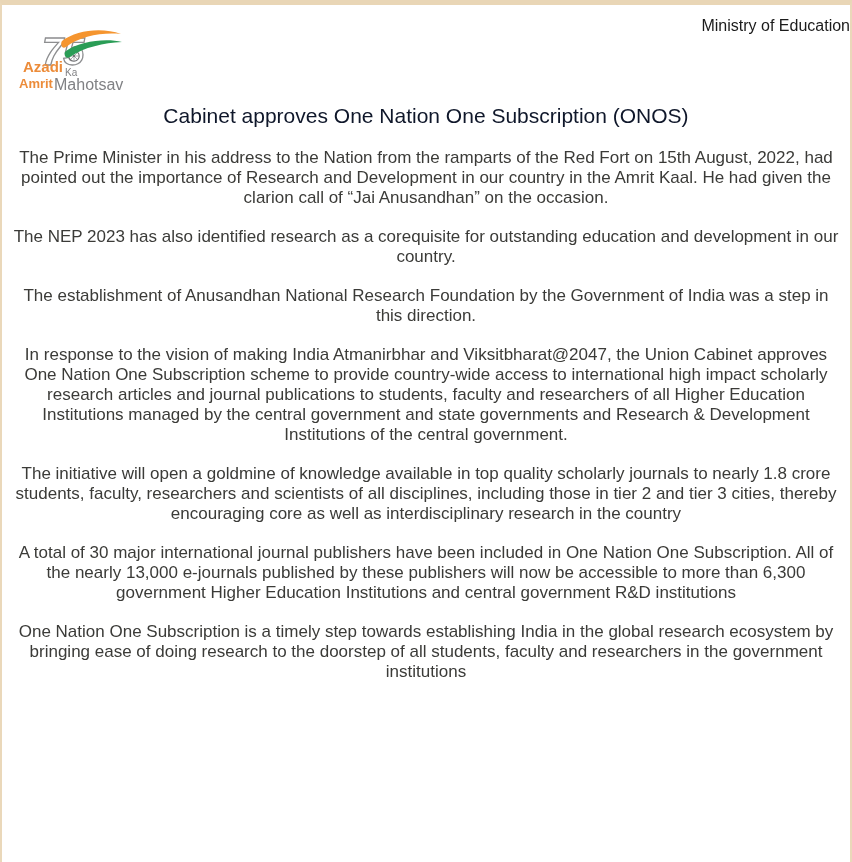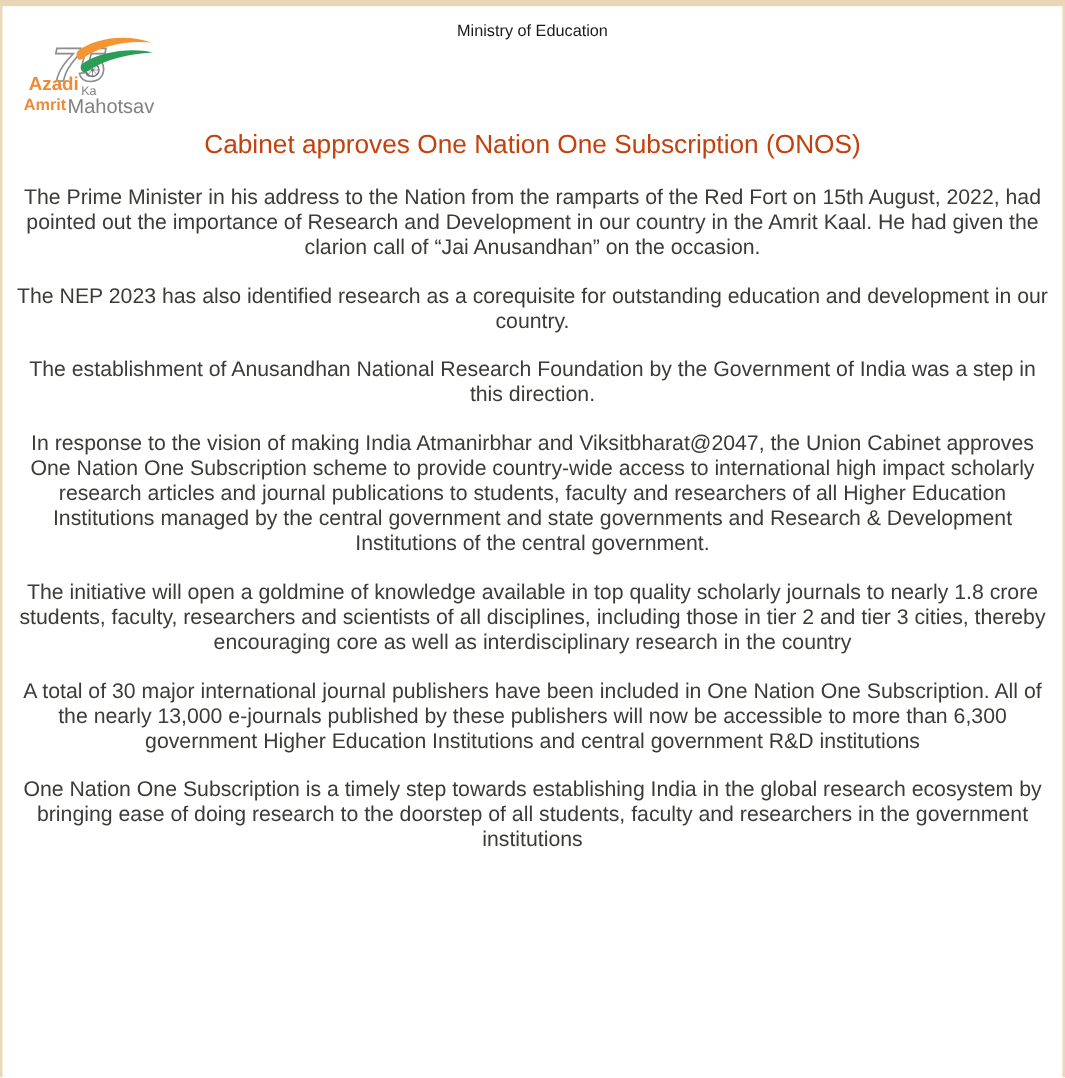--- a/index.html
+++ b/index.html
@@ -17,39 +17,39 @@
     border-left: 2px solid #ead8ba;
     border-right: 2px solid #ead8ba;
     font-family: "Liberation Sans", sans-serif;
     overflow: hidden;
   }
   .top-area {
     position: relative;
     height: 72px;
   }
   .ministry {
-    text-align: center;
+    text-align: right;
     padding-top: 12px;
-    font-size: 13px;
+    font-size: 16px;
     color: #1b1b1b;
   }
   .logo {
     position: absolute;
     left: 16px;
     top: 22px;
     width: 112px;
     height: 68px;
   }
   .article-title {
     margin: 26px 0 0 0;
     text-align: center;
     font-size: 21px;
     font-weight: 400;
     line-height: 26px;
-    color: #c2410c;
+    color: #0f172a;
   }
   .paragraphs {
     margin-top: 4px;
     padding: 0 9px;
   }
   .paragraphs p {
     margin: 19px 0;
     text-align: center;
     font-size: 17px;
     line-height: 20px;

